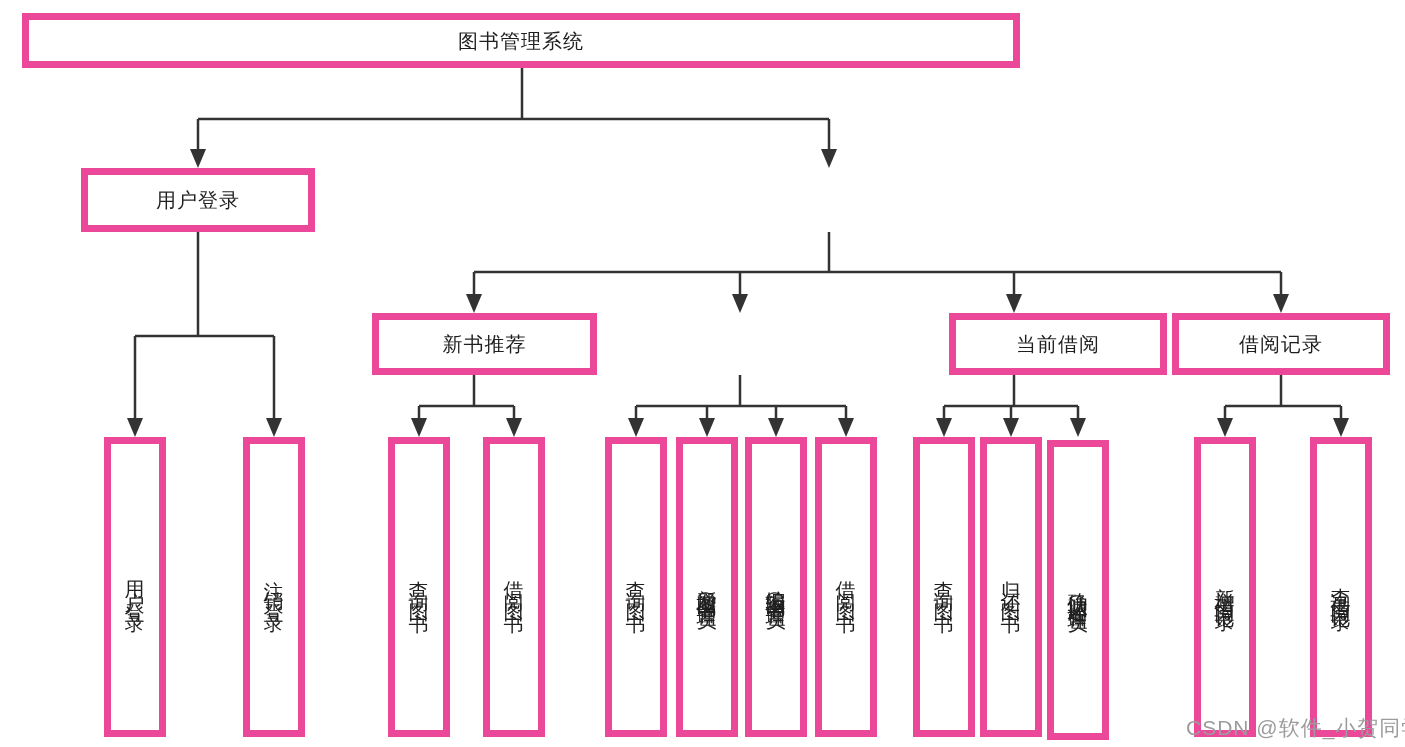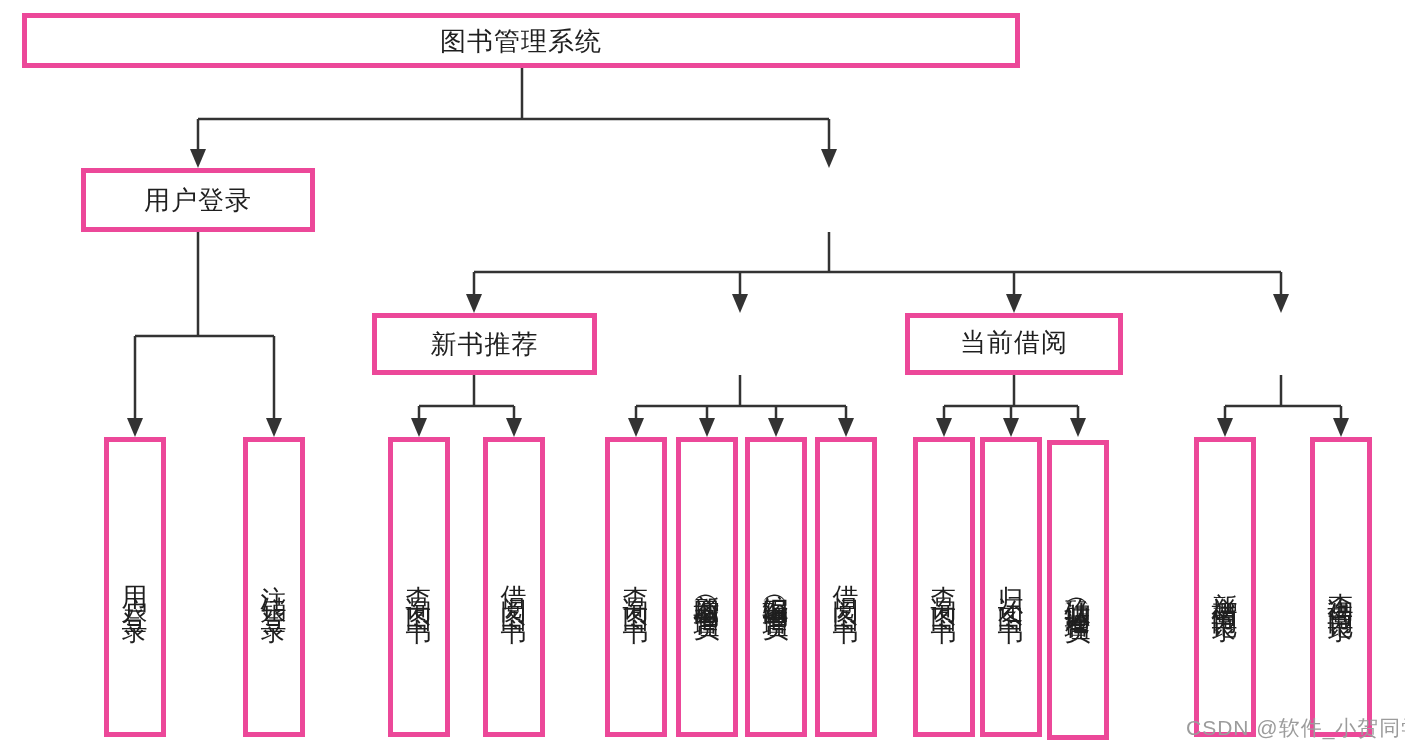--- a/index.html
+++ b/index.html
@@ -13,27 +13,27 @@
     overflow: hidden;
   }
   .wires {
     position: absolute;
     left: 0; top: 0;
     width: 1405px;
     height: 747px;
   }
   .box {
     position: absolute;
-    border: 5px solid #ec4899;
+    border: 7px solid #ec4899;
     background: #ffffff;
     display: flex;
     align-items: center;
     justify-content: center;
     color: #1f1f1f;
-    font-size: 26px;
+    font-size: 20px;
     line-height: 1;
     letter-spacing: 1px;
   }
   .box.leaf span {
     writing-mode: vertical-rl;
     text-orientation: mixed;
     letter-spacing: 3px;
   }
   .box.leaf.sp-wide span { letter-spacing: 11px; }
   .box.leaf.sp-mid  span { letter-spacing: 5px;  }
@@ -129,22 +129,25 @@
     <span>图书管理系统</span>
   </div>
 
   <div class="box" style="left:81px; top:168px; width:234px; height:64px;">
     <span>用户登录</span>
   </div>
 
   <div class="box" style="left:372px; top:313px; width:225px; height:62px;">
     <span>新书推荐</span>
   </div>
-  <div class="box" style="left:905px; top:313px; width:218px; height:62px;font-family:Liberation Mono, monospace;">
+  <div class="box" style="left:949px; top:313px; width:218px; height:62px;">
     <span>当前借阅</span>
+  </div>
+  <div class="box" style="left:1172px; top:313px; width:218px; height:62px;">
+    <span>借阅记录</span>
   </div>
 
   <div class="box leaf sp-wide" style="left:104px; top:437px; width:62px; height:300px;">
     <span>用户登录</span>
   </div>
   <div class="box leaf sp-wide" style="left:243px; top:437px; width:62px; height:300px;">
     <span>注销登录</span>
   </div>
 
   <div class="box leaf sp-wide" style="left:388px; top:437px; width:62px; height:300px;">

